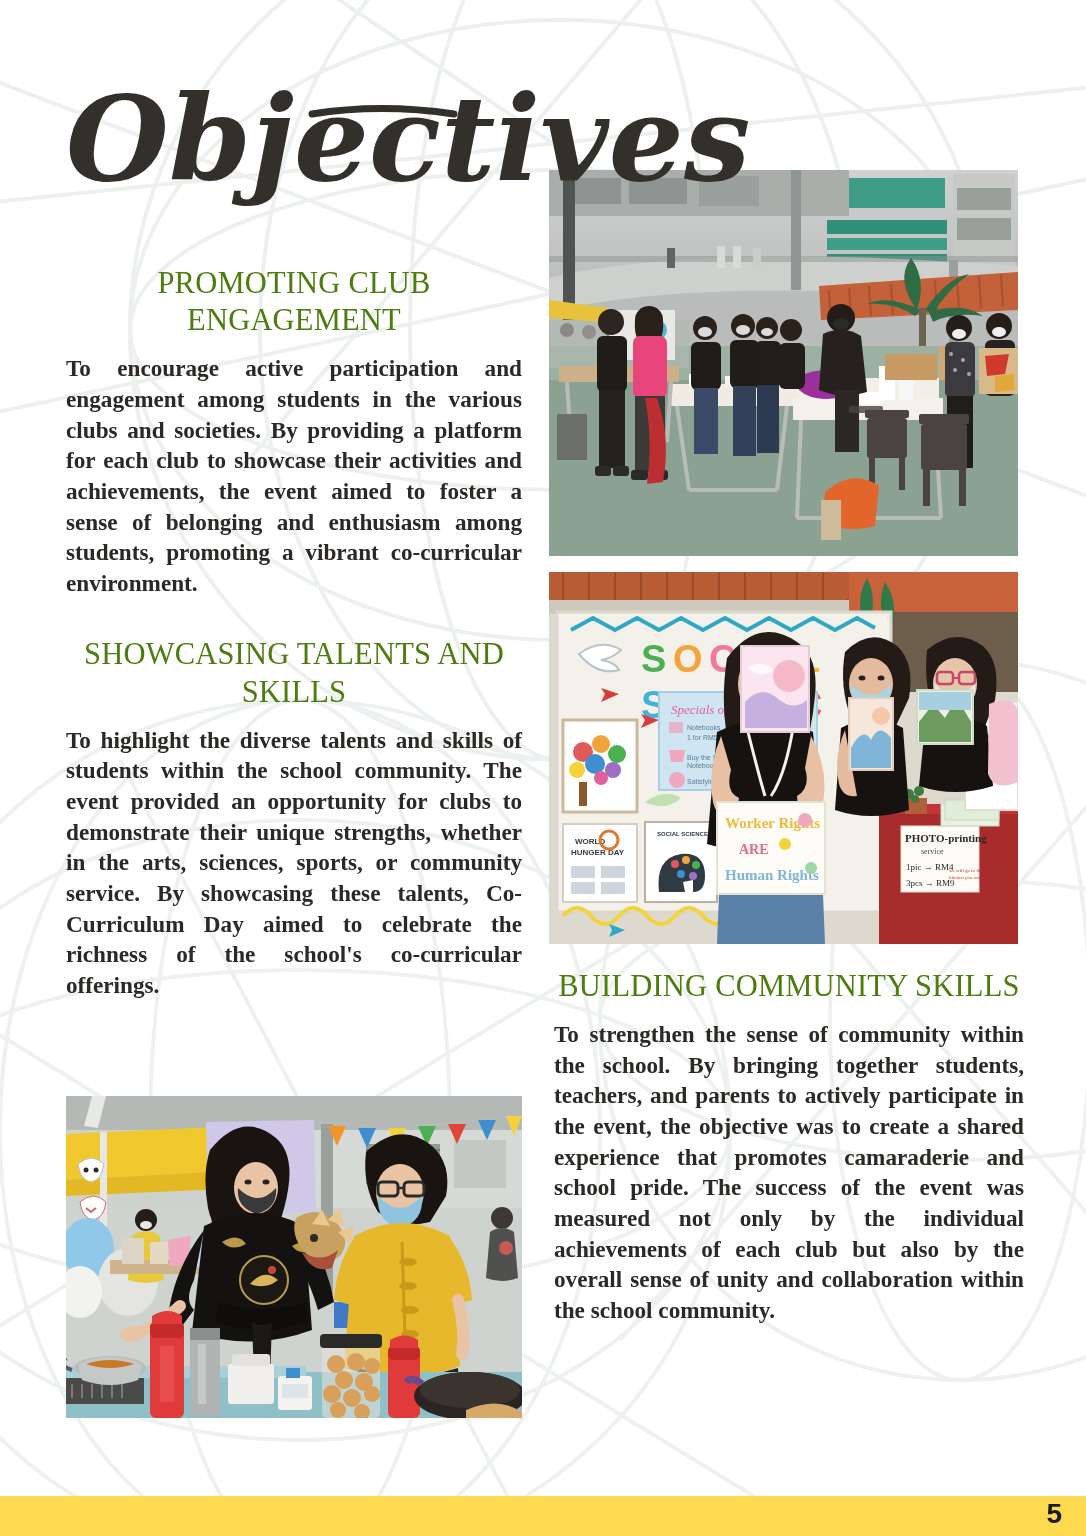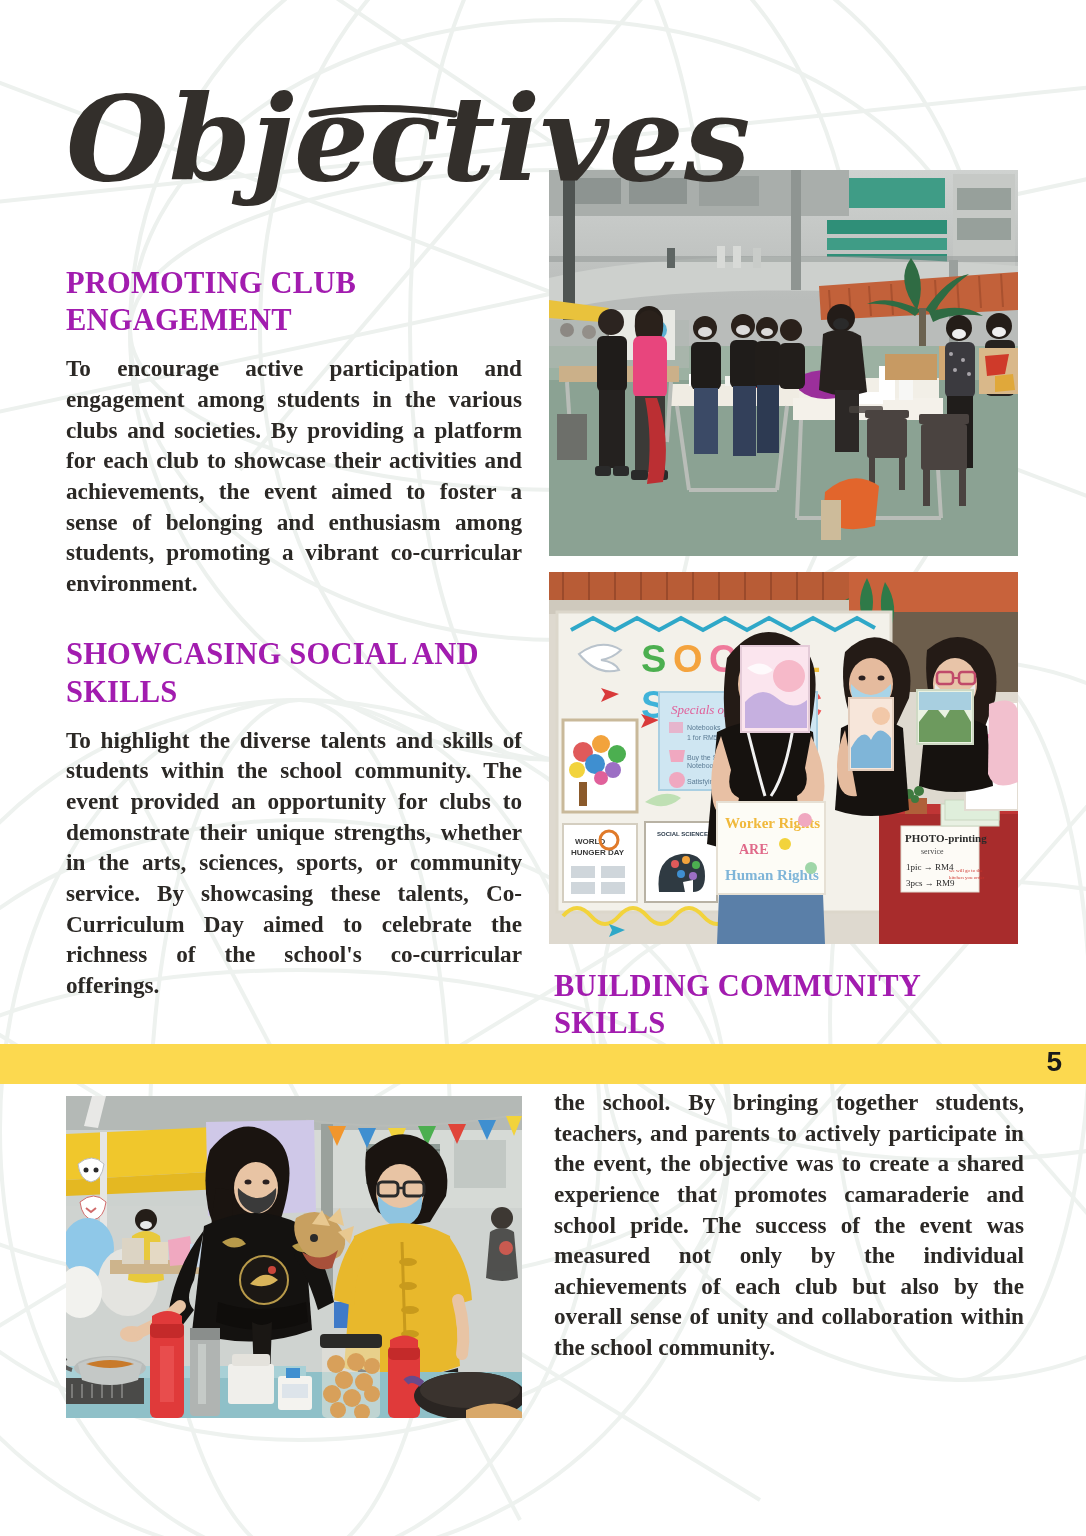--- a/index.html
+++ b/index.html
@@ -23,21 +23,21 @@
     width: 1086px;
     height: 1536px;
     pointer-events: none;
     z-index: 0;
   }
 
   
   .page {
     position: relative;
     width: 1086px;
-    height: 1084px;
+    height: 1536px;
     z-index: 1;
     padding-left: 9px;
   }
 
   
   .title-script {
     position: absolute;
     left: 62px;
     top: 62px;
     width: 470px;
@@ -64,26 +64,27 @@
   .col-right-text {
     position: absolute;
     left: 554px;
     top: 968px;
     width: 470px;
     z-index: 2;
   }
 
   h2.section-heading {
     font-family: "Liberation Serif", "DejaVu Serif", serif;
-    font-weight: 700;
+    font-weight: 400;
     font-size: 30.5px;
     line-height: 1.22;
     letter-spacing: 0.2px;
-    color: #a21caf;
+    color: #4d7c0f;
     margin: 0 0 14px 0;
+    text-align: center;
   }
 
   p.body-text {
     font-family: Liberation Serif, serif;
     font-weight: 700;
     font-size: 23.2px;
     line-height: 1.32;
     color: #2b2825;
     text-align: justify;
     text-justify: inter-word;
@@ -179,21 +180,21 @@
   </div>
 
   <div class="col-left">
 
     <div class="section">
       <h2 class="section-heading">PROMOTING CLUB ENGAGEMENT</h2>
       <p class="body-text">To encourage active participation and engagement among students in the various clubs and societies. By providing a platform for each club to showcase their activities and achievements, the event aimed to foster a sense of belonging and enthusiasm among students, promoting a vibrant co-curricular environment.</p>
     </div>
 
     <div class="section">
-      <h2 class="section-heading">SHOWCASING SOCIAL AND SKILLS</h2>
+      <h2 class="section-heading">SHOWCASING TALENTS AND SKILLS</h2>
       <p class="body-text">To highlight the diverse talents and skills of students within the school community. The event provided an opportunity for clubs to demonstrate their unique strengths, whether in the arts, sciences, sports, or community service. By showcasing these talents, Co-Curriculum Day aimed to celebrate the richness of the school's co-curricular offerings.</p>
     </div>
 
   </div>
 
   <div class="col-right-text">
     <div class="section">
       <h2 class="section-heading heading-gap-lg">BUILDING COMMUNITY SKILLS</h2>
       <p class="body-text">To strengthen the sense of community within the school. By bringing together students, teachers, and parents to actively participate in the event, the objective was to create a shared experience that promotes camaraderie and school pride. The success of the event was measured not only by the individual achievements of each club but also by the overall sense of unity and collaboration within the school community.</p>
     </div>

